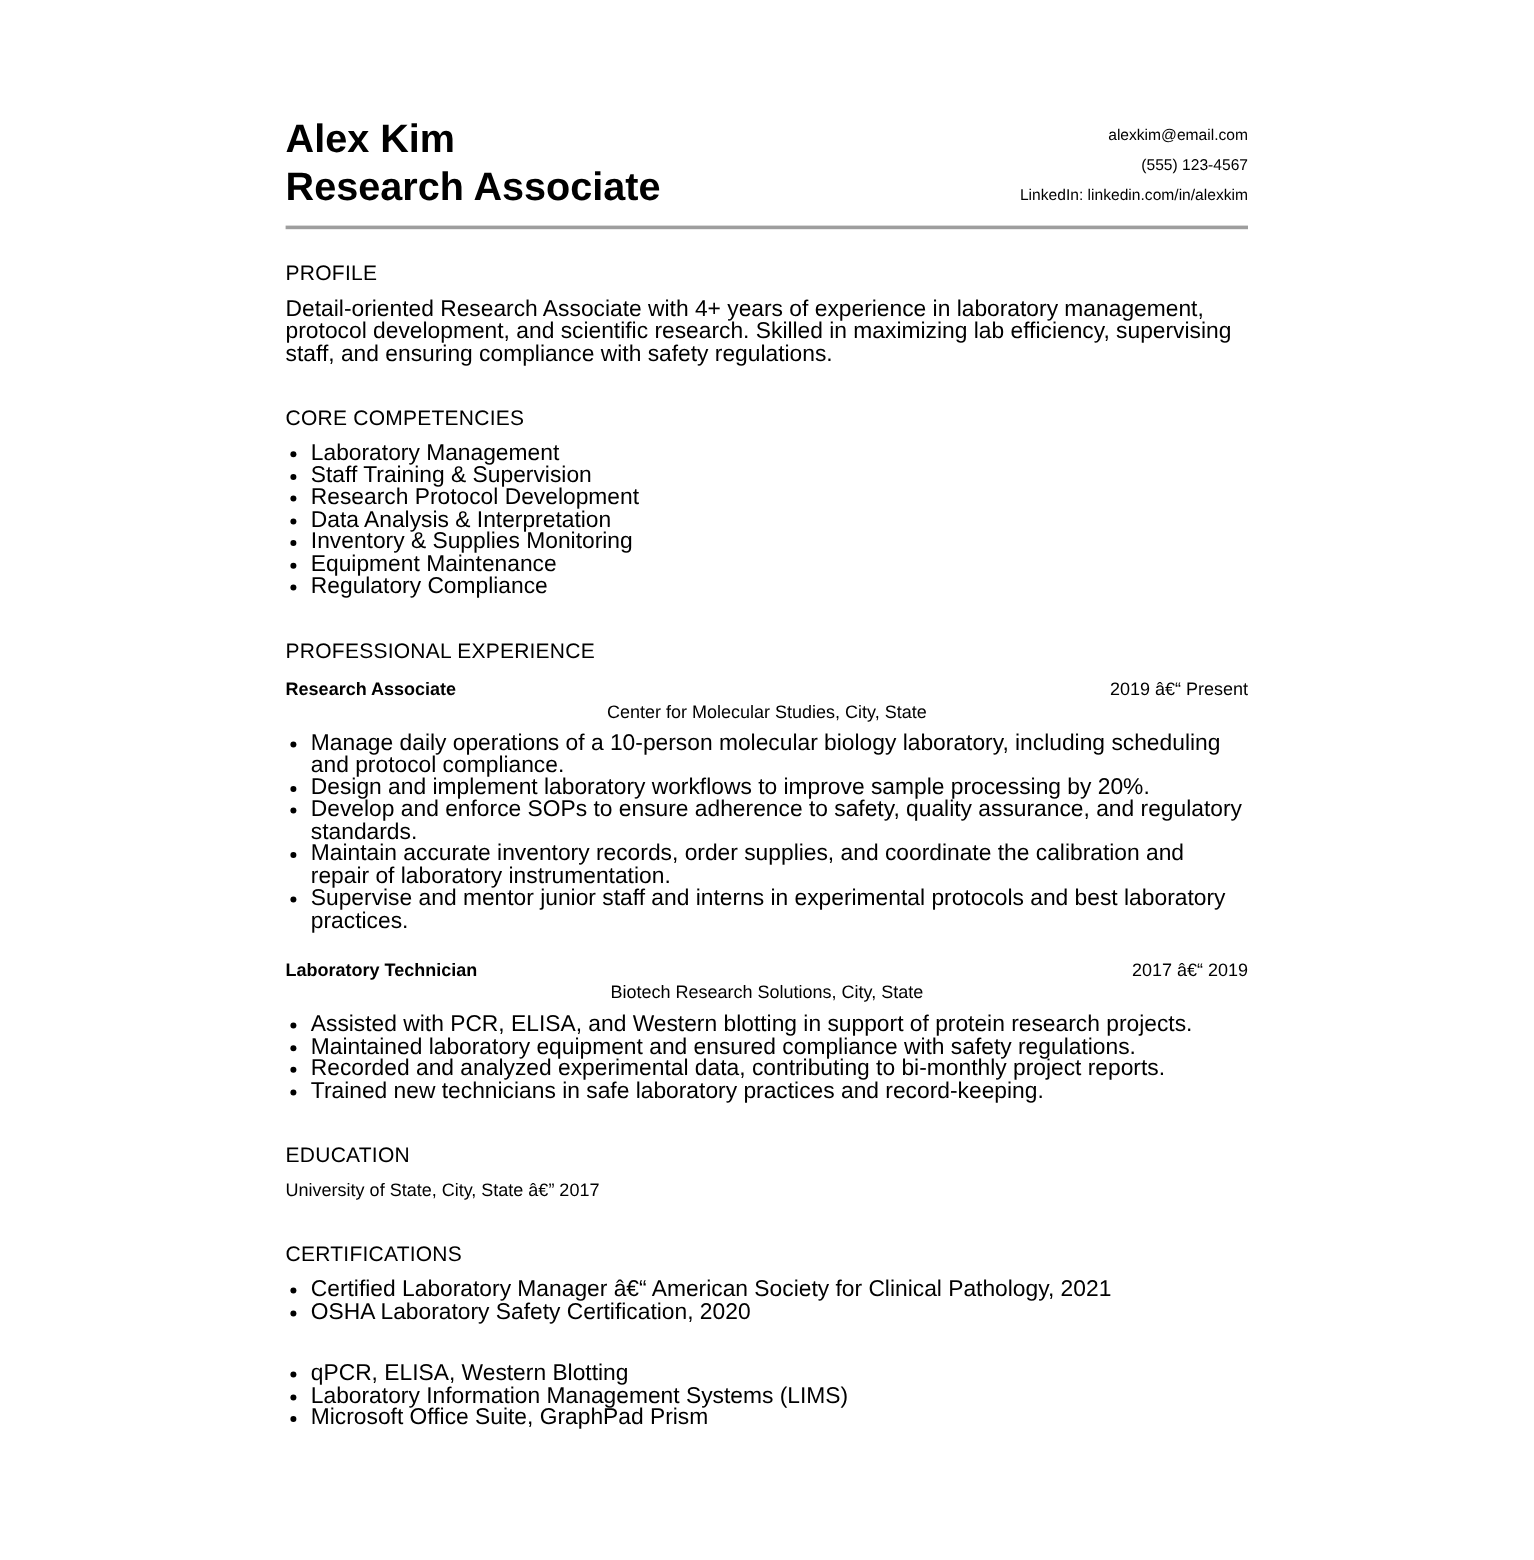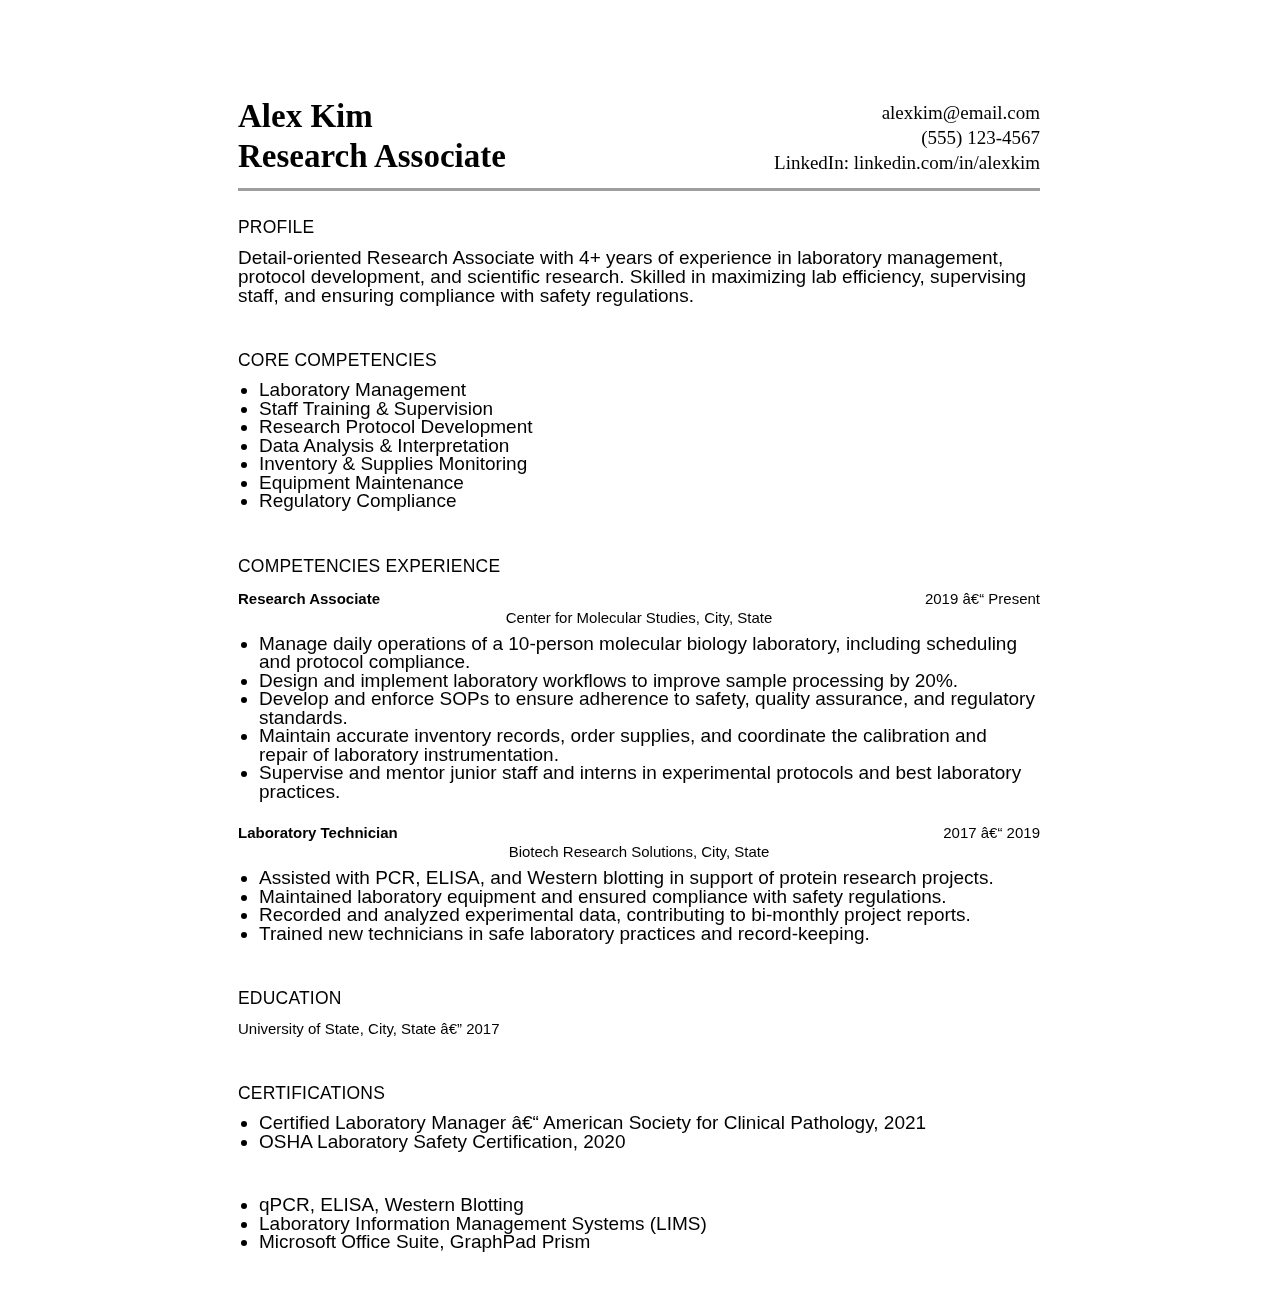--- a/index.html
+++ b/index.html
@@ -20,36 +20,35 @@
     position: absolute;
     left: 238px;
     top: 96px;
     width: 802px;
   }
   
   .header {
     display: flex;
     justify-content: space-between;
     align-items: flex-start;
-    font-family: Liberation Serif, serif;
   }
   .name-block { font-size: 33px; font-weight: bold; line-height: 40px; }
   .contact-block {
     text-align: right;
-    font-size: 19px;
+    font-size: 13px;
     line-height: 25px;
     padding-top: 4px;
   }
   .rule {
     border: none;
     border-top: 3px solid #9e9e9e;
     margin: 12px 0 0 0;
   }
   
-  .section { margin-top: 45px; }
+  .section { margin-top: 33px; }
   .section-heading {
     font-size: 17.5px;
     font-weight: normal;
     margin: 0 0 10px 0;
     letter-spacing: 0.2px;
   }
   .body-text {
     font-size: 19px;
     line-height: 19px;
     margin: 0;
@@ -112,21 +111,21 @@
         <li>Staff Training &amp; Supervision</li>
         <li>Research Protocol Development</li>
         <li>Data Analysis &amp; Interpretation</li>
         <li>Inventory &amp; Supplies Monitoring</li>
         <li>Equipment Maintenance</li>
         <li>Regulatory Compliance</li>
       </ul>
     </div>
 
     <div class="section">
-      <h2 class="section-heading">COMPETENCIES EXPERIENCE</h2>
+      <h2 class="section-heading">PROFESSIONAL EXPERIENCE</h2>
 
       <div class="job">
         <div class="job-header">
           <span class="job-title">Research Associate</span>
           <span class="job-dates">2019 â€“ Present</span>
         </div>
         <div class="job-company">Center for Molecular Studies, City, State</div>
         <ul class="bullets">
           <li>Manage daily operations of a 10-person molecular biology laboratory, including scheduling and protocol compliance.</li>
           <li>Design and implement laboratory workflows to improve sample processing by 20%.</li>

